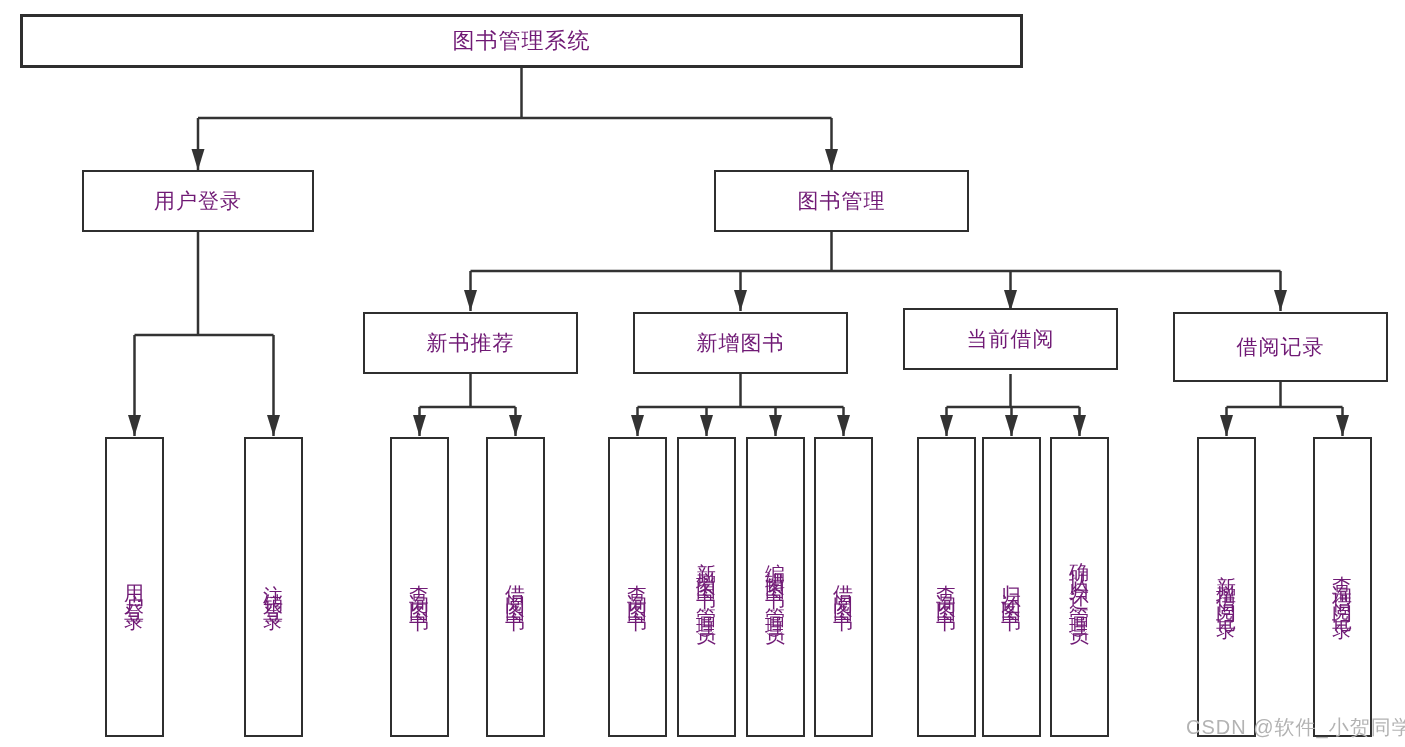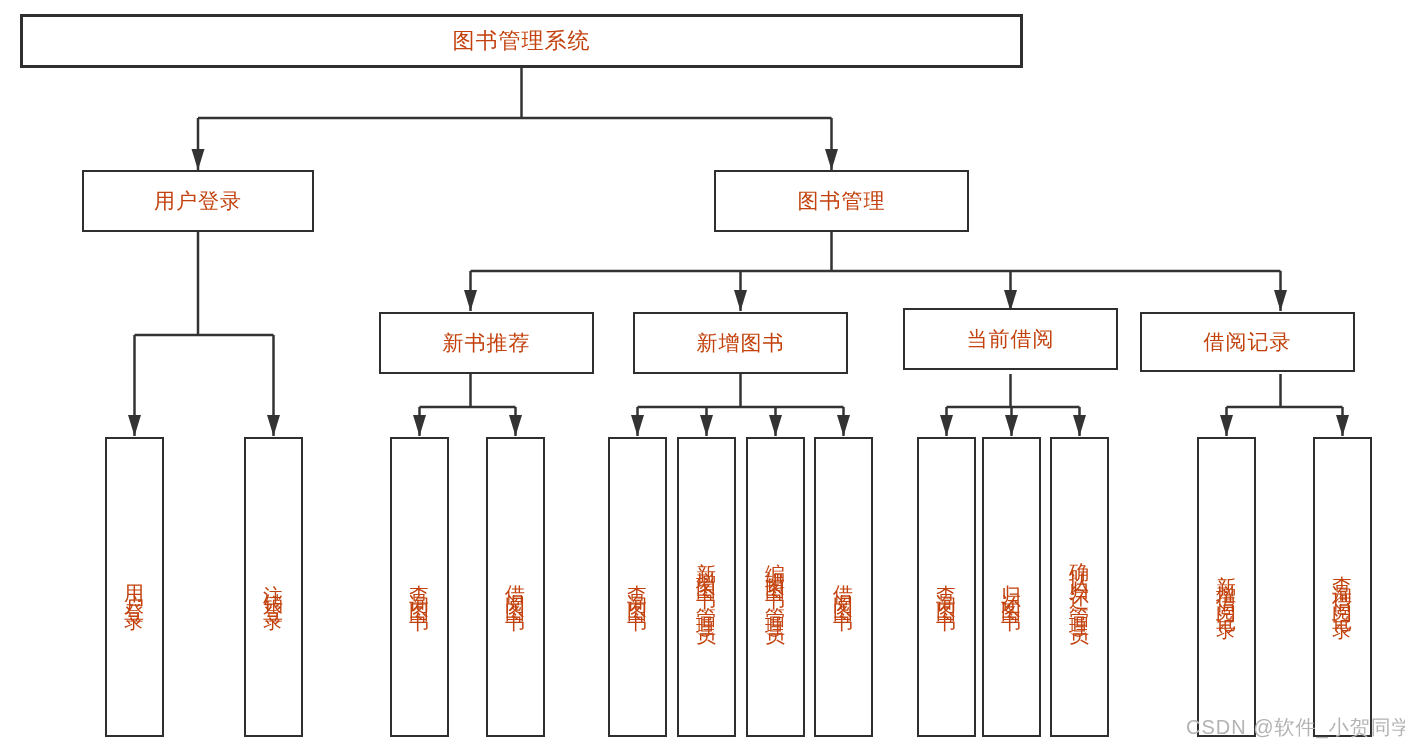--- a/index.html
+++ b/index.html
@@ -12,21 +12,21 @@
   }
   svg.connectors{position:absolute;left:0;top:0;width:1405px;height:747px;}
   .node{
     position:absolute;
     box-sizing:border-box;
     background:#ffffff;
     border:2.5px solid #2f2f2f;
     display:flex;
     align-items:center;
     justify-content:center;
-    color:#c2410c;
+    color:#701a75;
   }
   .node-root{border-width:3px;font-size:22px;letter-spacing:1px;}
   .node-h{font-size:21px;letter-spacing:1px;}
   .node-v{font-size:20px;}
   .node-v .vtext{
     writing-mode:vertical-rl;
     text-orientation:mixed;
     letter-spacing:9px;
     line-height:1;
     white-space:nowrap;
@@ -113,30 +113,30 @@
     <span>图书管理系统</span>
   </div>
 
   <div class="node node-h" style="left:82px;top:170px;width:232px;height:62px;">
     <span>用户登录</span>
   </div>
   <div class="node node-h" style="left:714px;top:170px;width:255px;height:62px;">
     <span>图书管理</span>
   </div>
 
-  <div class="node node-h" style="left:363px;top:312px;width:215px;height:62px;margin-left:16px;">
+  <div class="node node-h" style="left:363px;top:312px;width:215px;height:62px;">
     <span>新书推荐</span>
   </div>
   <div class="node node-h" style="left:633px;top:312px;width:215px;height:62px;">
     <span>新增图书</span>
   </div>
   <div class="node node-h" style="left:903px;top:308px;width:215px;height:62px;">
     <span>当前借阅</span>
   </div>
-  <div class="node node-h" style="left:1140px;top:312px;width:215px;height:60px;">
+  <div class="node node-h" style="left:1173px;top:312px;width:215px;height:70px;">
     <span>借阅记录</span>
   </div>
 
   <div class="node node-v" style="left:105px;top:437px;width:59px;height:300px;">
     <span class="vtext">用户登录</span>
   </div>
   <div class="node node-v" style="left:244px;top:437px;width:59px;height:300px;">
     <span class="vtext">注销登录</span>
   </div>
 

